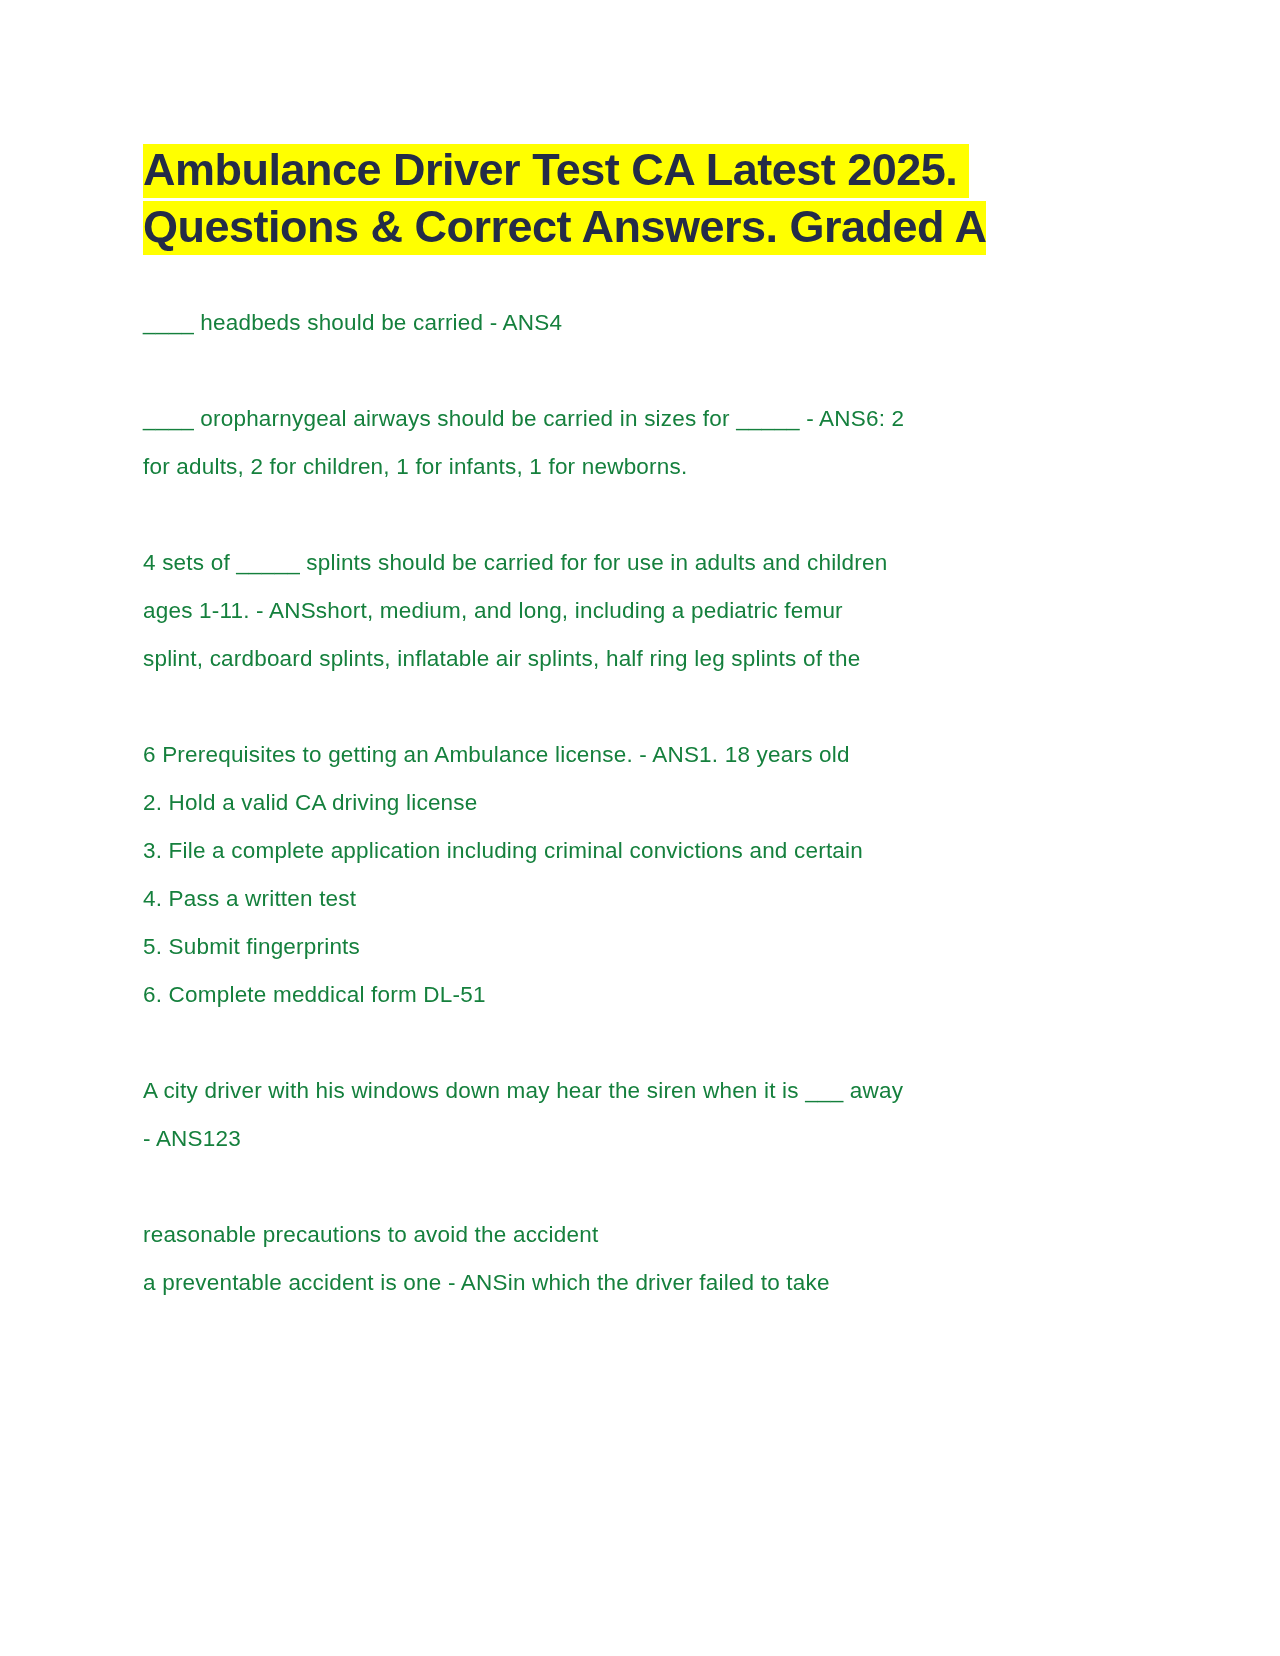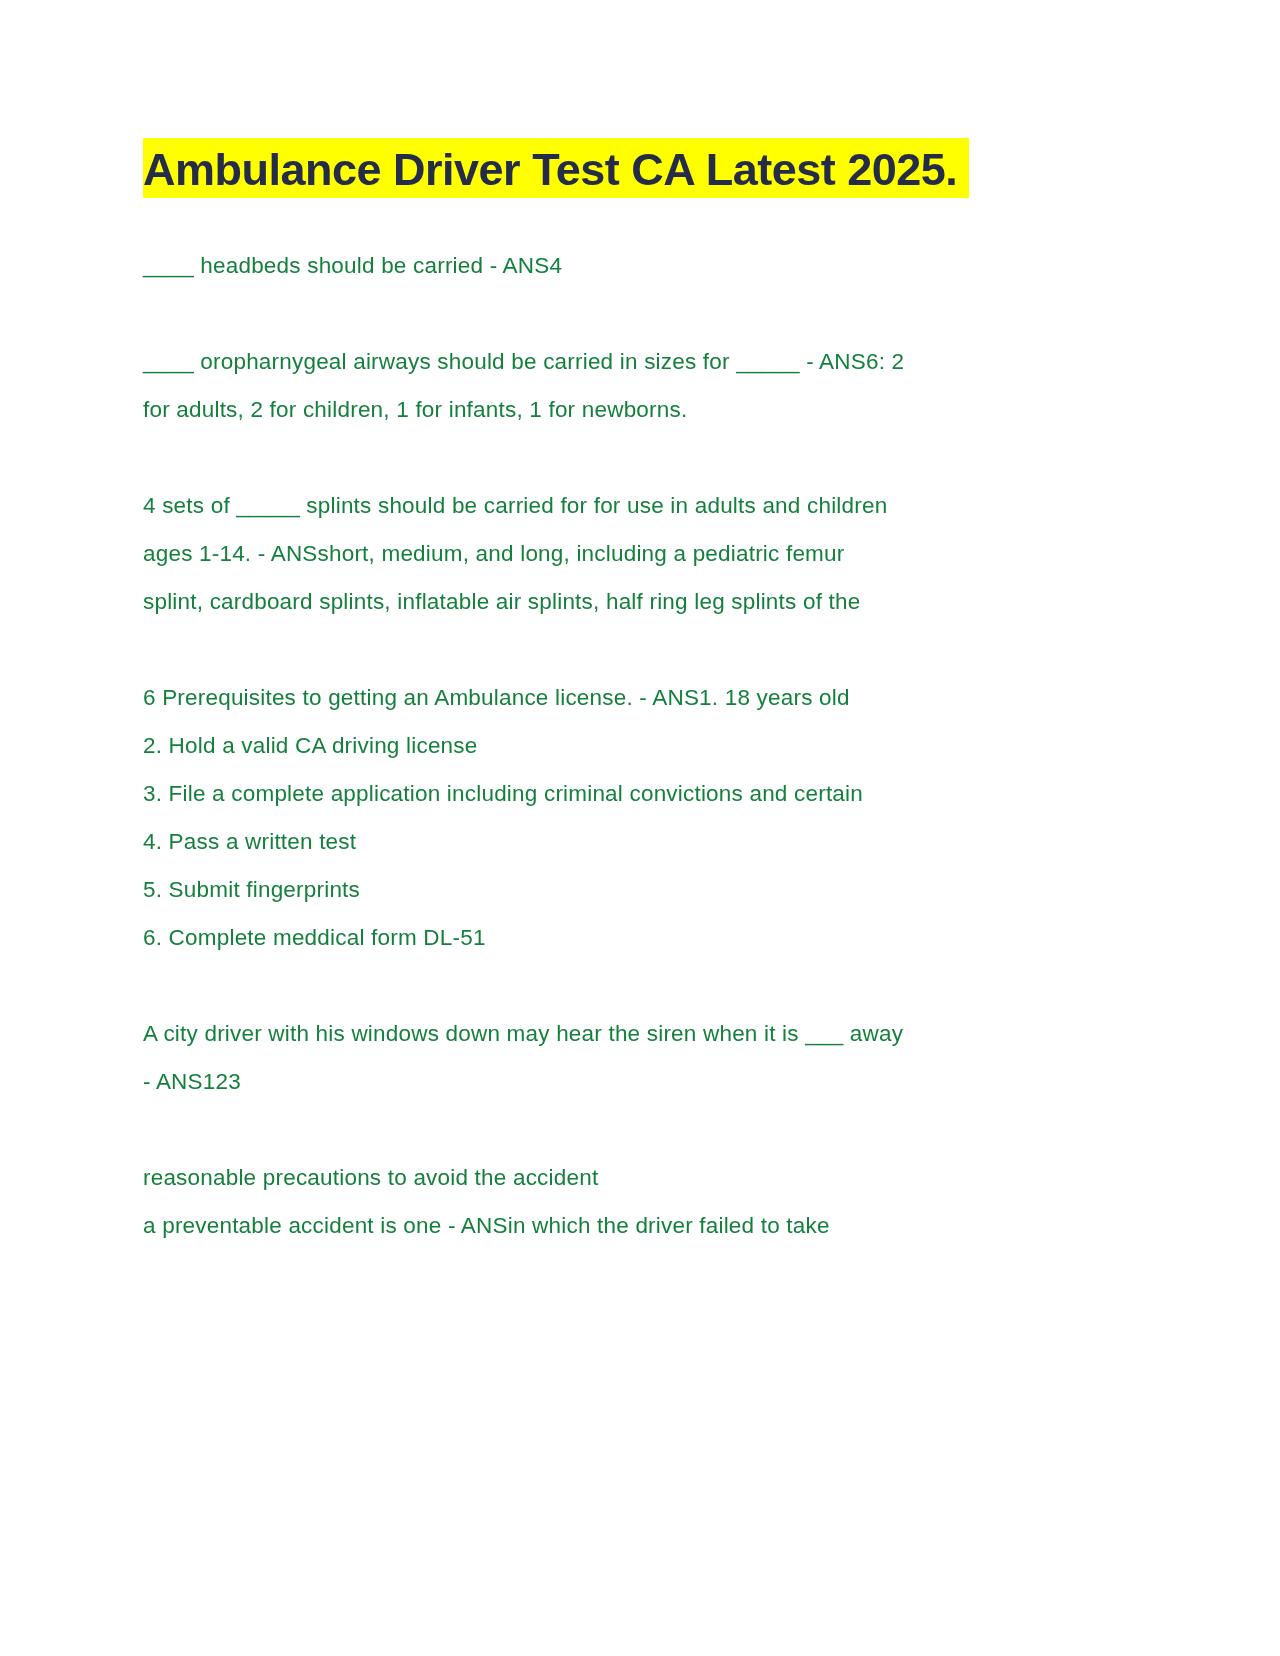--- a/index.html
+++ b/index.html
@@ -28,21 +28,21 @@
     color: #242c47;
     letter-spacing: -0.5px;
   }
   .title-line {
     line-height: 57px;
     white-space: pre;
   }
   .hl {
     background: #ffff00;
     white-space: pre-wrap;
-    padding: 6px 0 3px 0;
+    padding: 0 0 3px 0;
   }
   .doc-body {
     font-size: 22.5px;
     color: #15803d;
     letter-spacing: 0.2px;
   }
   .para {
     margin: 0 0 48px 0;
   }
   .text-line {
@@ -52,36 +52,37 @@
   }
 </style>
 </head>
 <body>
 
 <div class="page">
   <div class="content">
 
     <h1 class="doc-title">
       <div class="title-line"><span class="hl">Ambulance Driver Test CA Latest 2025. </span></div>
+      <div class="title-line"><span class="hl">Questions &amp; Correct Answers. Graded A</span></div>
     </h1>
 
     <div class="doc-body">
 
       <div class="para">
         <div class="text-line">____ headbeds should be carried - ANS4</div>
       </div>
 
       <div class="para">
         <div class="text-line">____ oropharnygeal airways should be carried in sizes for _____ - ANS6: 2</div>
         <div class="text-line">for adults, 2 for children, 1 for infants, 1 for newborns.</div>
       </div>
 
       <div class="para">
         <div class="text-line">4 sets of _____ splints should be carried for for use in adults and children</div>
-        <div class="text-line">ages 1-14. - ANSshort, medium, and long, including a pediatric femur</div>
+        <div class="text-line">ages 1-11. - ANSshort, medium, and long, including a pediatric femur</div>
         <div class="text-line">splint, cardboard splints, inflatable air splints, half ring leg splints of the</div>
       </div>
 
       <div class="para">
         <div class="text-line">6 Prerequisites to getting an Ambulance license. - ANS1. 18 years old</div>
         <div class="text-line">2. Hold a valid CA driving license</div>
         <div class="text-line">3. File a complete application including criminal convictions and certain</div>
         <div class="text-line">4. Pass a written test</div>
         <div class="text-line">5. Submit fingerprints</div>
         <div class="text-line">6. Complete meddical form DL-51</div>

